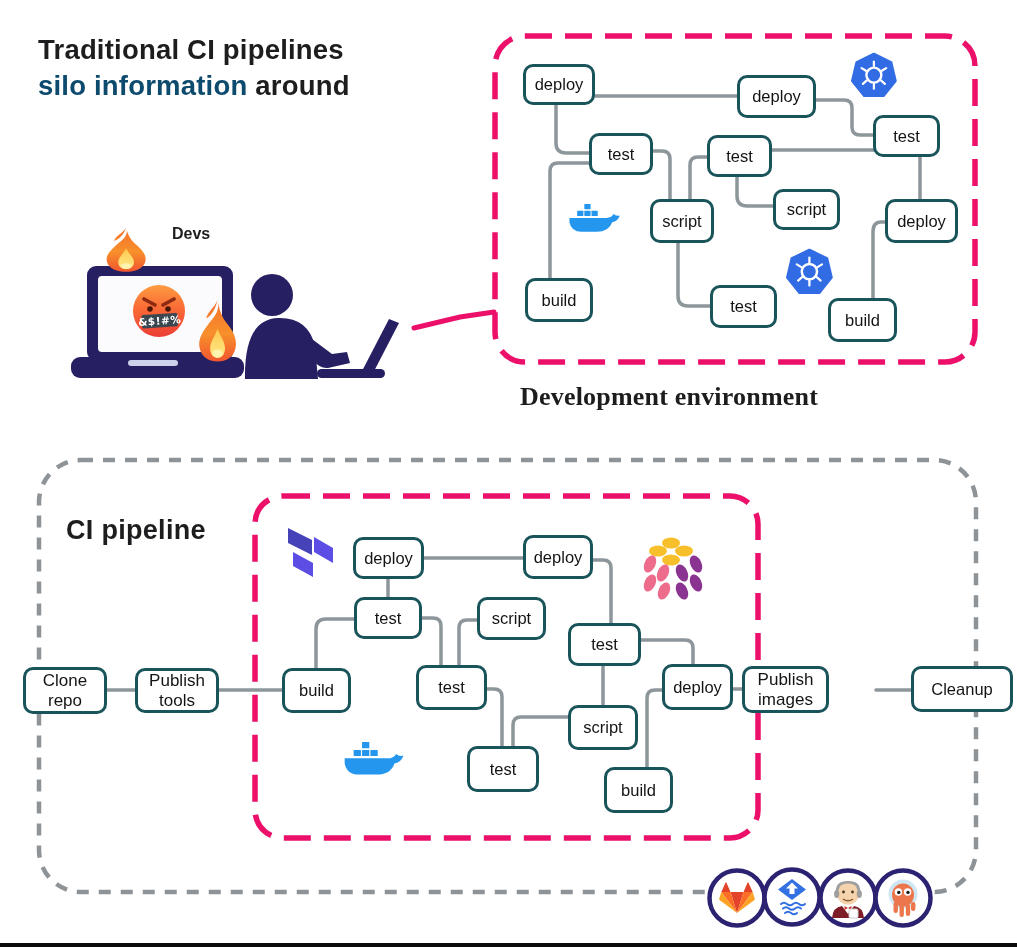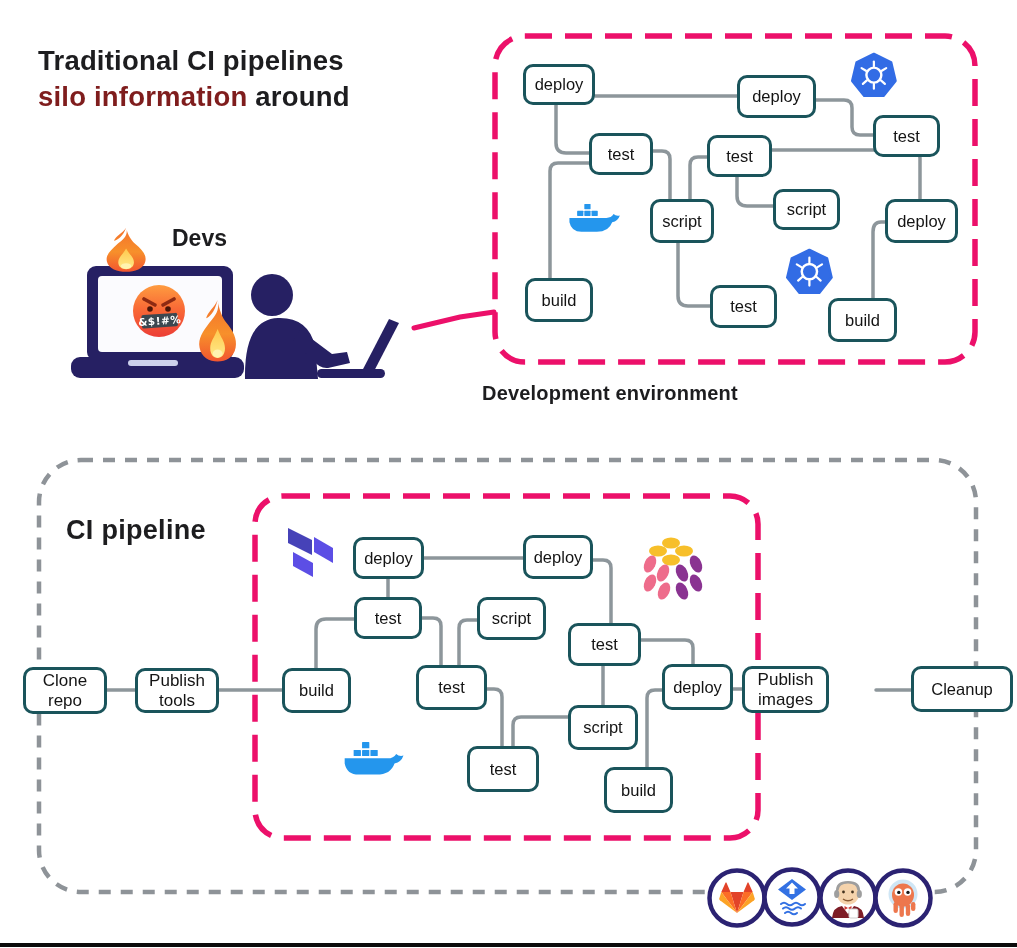--- a/index.html
+++ b/index.html
@@ -5,26 +5,26 @@
   html,body{margin:0;padding:0;background:#ffffff;}
   body{width:1017px;height:948px;position:relative;overflow:hidden;
        font-family:"Liberation Sans", sans-serif;}
   #underlay{position:absolute;left:0;top:0;z-index:1;}
   .overlay{position:absolute;z-index:3;}
   .node{position:absolute;z-index:3;background:#ffffff;border:3.5px solid #1A545B;
         border-radius:10px;box-sizing:border-box;display:flex;align-items:center;
         justify-content:center;text-align:center;font-size:16.5px;color:#141414;
         flex-direction:column;line-height:1.1;}
   .node.two{font-size:17px;line-height:20px;}
-  .title{left:38px;top:43px;font-size:27.5px;font-weight:700;color:#1d1d1f;
+  .title{left:38px;top:32px;font-size:27.5px;font-weight:700;color:#1d1d1f;
          line-height:36px;letter-spacing:.2px;}
-  .title .hl{color:#7f1d1d;}
+  .title .hl{color:#0c4a6e;}
   .biglabel{font-weight:700;color:#1d1d1f;}
-  #devs-label{left:172px;top:225px;font-size:23px;}
-  #devenv-label{left:482px;top:382px;font-size:20px;letter-spacing:.2px;}
+  #devs-label{left:172px;top:225px;font-size:16px;}
+  #devenv-label{left:520px;top:382px;font-size:26px;letter-spacing:.2px;font-family:Liberation Serif, serif;}
   #cipipe-label{left:66px;top:482px;font-size:27px;letter-spacing:.3px;margin-top:33px;}
 </style>
 </head>
 <body>
 
 <svg id="underlay" width="1017" height="948" viewBox="0 0 1017 948">
   <defs>
     <linearGradient id="flameOuter" x1="0" y1="0" x2="0" y2="1">
       <stop offset="0" stop-color="#F4702C"></stop>
       <stop offset="0.55" stop-color="#F7902B"></stop>

